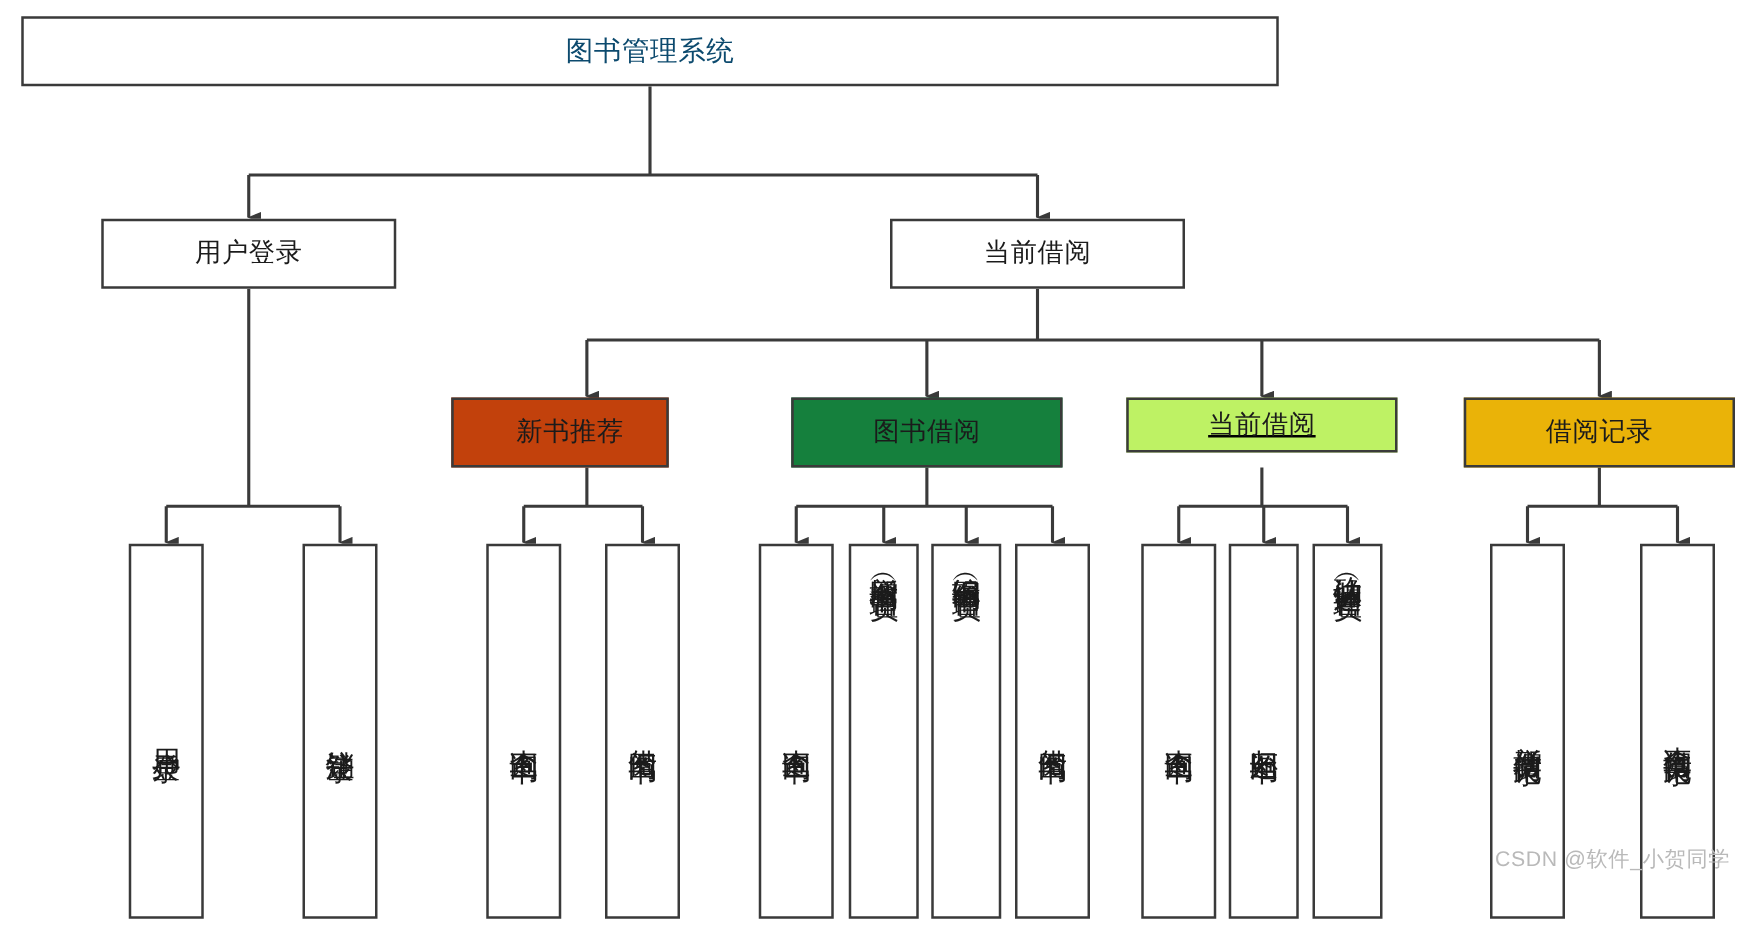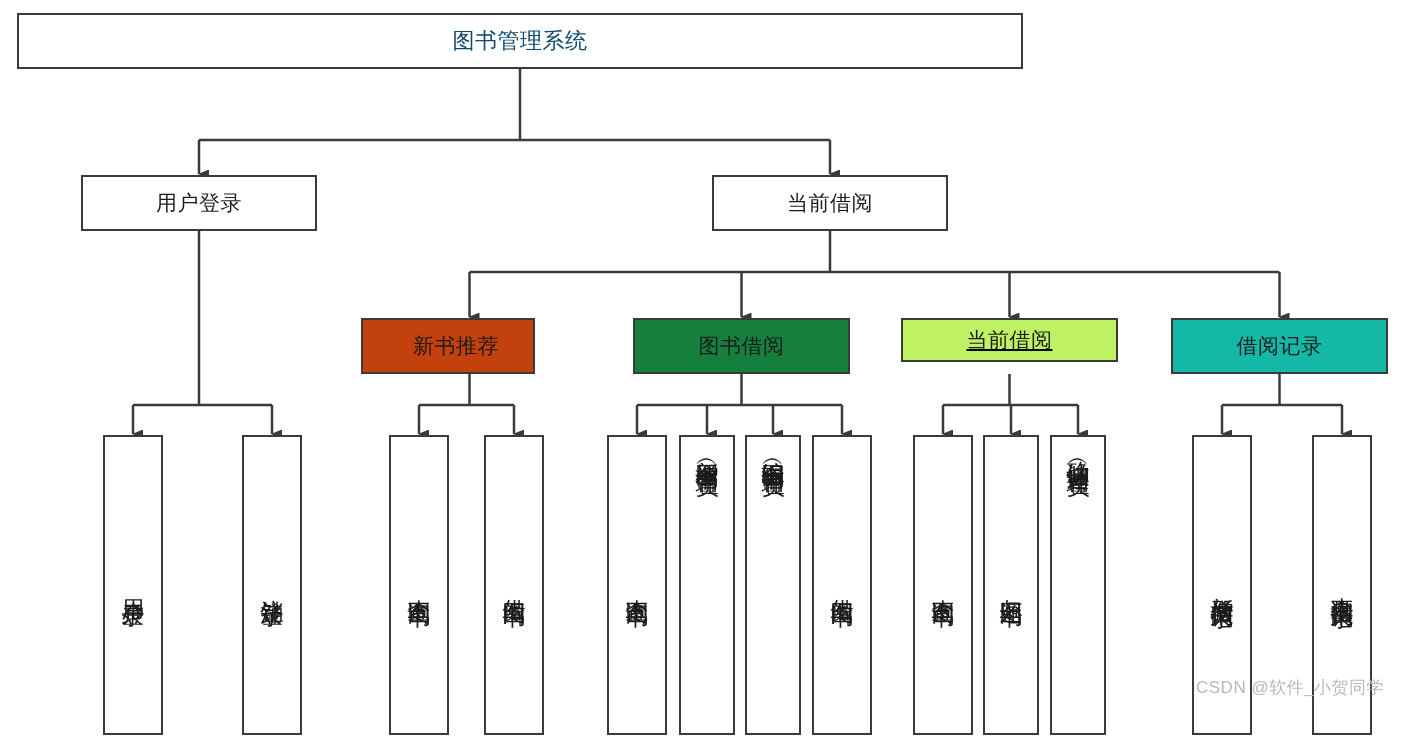--- a/index.html
+++ b/index.html
@@ -136,21 +136,21 @@
       </div>
       <div class="node horiz" style="left: 361px; top: 318px; width: 174px; height: 56px; border-color: rgb(58, 58, 58); background: #c2410c; padding-left: 16px;">
         <span class="node-label" style="color: rgb(27, 27, 27);">新书推荐</span>
       </div>
       <div class="node horiz" style="left: 633px; top: 318px; width: 217px; height: 56px; border-color: rgb(58, 58, 58); background: #15803d;">
         <span class="node-label" style="color: rgb(27, 27, 27);">图书借阅</span>
       </div>
       <div class="node horiz" style="left: 901px; top: 318px; width: 217px; height: 44px; border-color: rgb(58, 58, 58); background: #bef264; text-decoration: underline;">
         <span class="node-label" style="color: rgb(27, 27, 27);">当前借阅</span>
       </div>
-      <div class="node horiz" style="left: 1171px; top: 318px; width: 217px; height: 56px; border-color: rgb(58, 58, 58); background: #14b8a6;">
+      <div class="node horiz" style="left: 1171px; top: 318px; width: 217px; height: 56px; border-color: rgb(58, 58, 58); background: #eab308;">
         <span class="node-label" style="color: rgb(27, 27, 27);">借阅记录</span>
       </div>
       <div class="node vert centered" style="left: 103px; top: 435px; width: 60px; height: 300px; border-color: rgb(58, 58, 58); background: rgb(255, 255, 255);">
         <span class="node-label" style="color: rgb(27, 27, 27);">用户登录</span>
       </div>
       <div class="node vert centered" style="left: 242px; top: 435px; width: 60px; height: 300px; border-color: rgb(58, 58, 58); background: rgb(255, 255, 255);">
         <span class="node-label" style="color: rgb(27, 27, 27);">注销登录</span>
       </div>
       <div class="node vert centered" style="left: 389px; top: 435px; width: 60px; height: 300px; border-color: rgb(58, 58, 58); background: rgb(255, 255, 255);">
         <span class="node-label" style="color: rgb(27, 27, 27);">查询图书</span>

